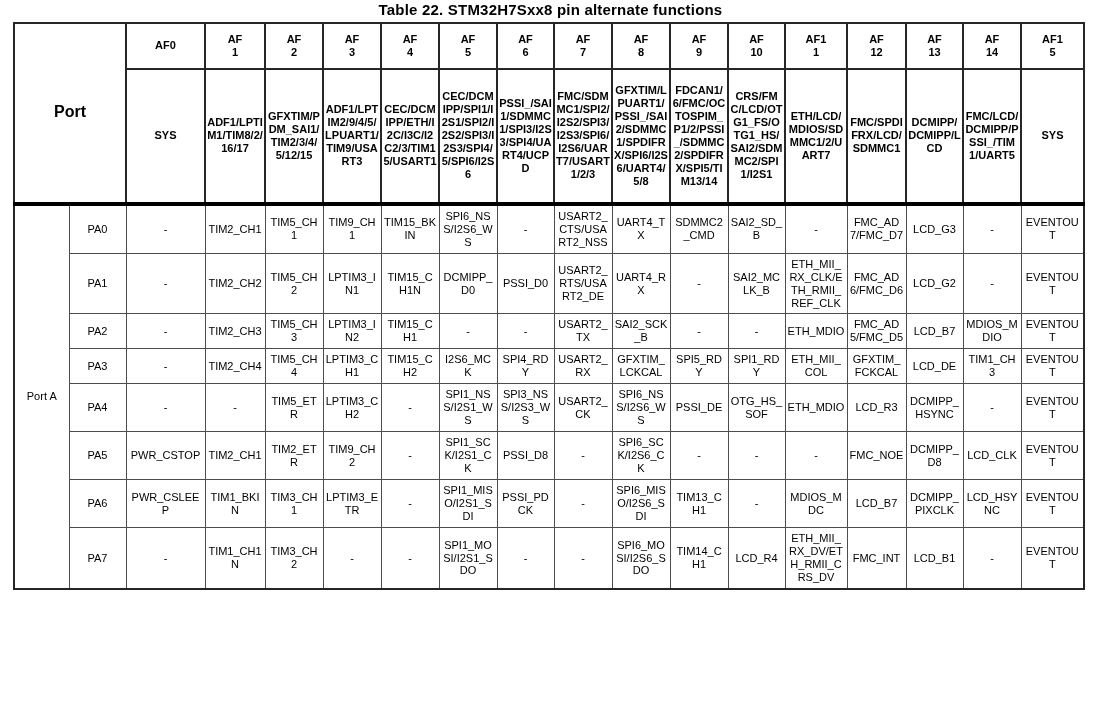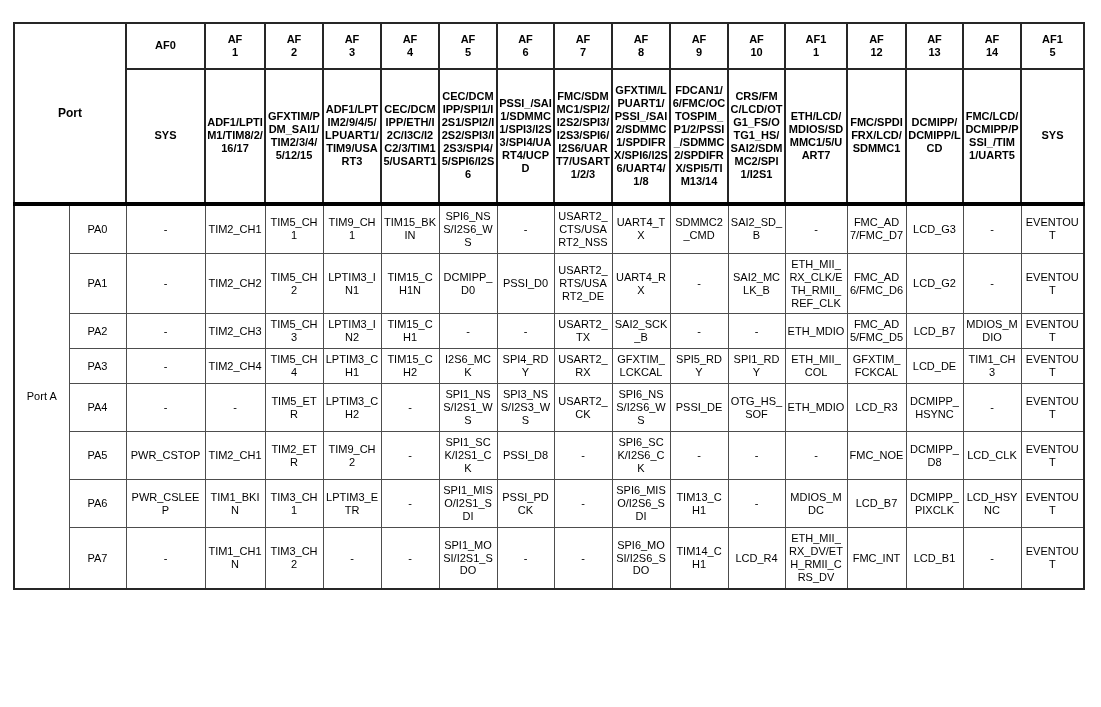--- a/index.html
+++ b/index.html
@@ -40,30 +40,31 @@
     padding: 4px 2px;
     word-break: break-all;
     overflow: hidden;
   }
   .af-table thead th {
     border: 2px solid #262626;
     font-weight: bold;
   }
   .af-table th.af-label { padding: 9px 19px; }
   .af-table th.af-desc  { padding: 14px 1px; }
-  .af-table th.port-header { font-size: 12px; margin-top: 13px; }
+  .af-table th.port-header { font-size: 16px; margin-top: 13px; }
   .af-table td { font-weight: normal; }
   
   .af-table tbody tr.first-row td { border-top: 4px solid #000000; }
   .af-table td.port-group { font-size: 11px; }
 </style>
 </head>
 <body>
 
 <div class="page">
+  <div class="title">Table 22. STM32H7Sxx8 pin alternate functions</div>
   <table class="af-table">
     <colgroup>
         <col style="width: 55px;">
         <col style="width: 57px;">
         <col style="width: 79px;">
         <col style="width: 60px;">
         <col style="width: 58px;">
         <col style="width: 58px;">
         <col style="width: 58px;">
         <col style="width: 58px;">
@@ -100,24 +101,24 @@
         </tr>
         <tr>
           <th class="af-desc">SYS</th>
           <th class="af-desc">ADF1/LPTIM1/TIM8/2/16/17</th>
           <th class="af-desc">GFXTIM/PDM_SAI1/TIM2/3/4/5/12/15</th>
           <th class="af-desc">ADF1/LPTIM2/9/4/5/LPUART1/TIM9/USART3</th>
           <th class="af-desc">CEC/DCMIPP/ETH/I2C/I3C/I2C2/3/TIM15/USART1</th>
           <th class="af-desc">CEC/DCMIPP/SPI1/I2S1/SPI2/I2S2/SPI3/I2S3/SPI4/5/SPI6/I2S6</th>
           <th class="af-desc">PSSI_/SAI1/SDMMC1/SPI3/I2S3/SPI4/UART4/UCPD</th>
           <th class="af-desc">FMC/SDMMC1/SPI2/I2S2/SPI3/I2S3/SPI6/I2S6/UART7/USART1/2/3</th>
-          <th class="af-desc">GFXTIM/LPUART1/PSSI_/SAI2/SDMMC1/SPDIFRX/SPI6/I2S6/UART4/1/8</th>
+          <th class="af-desc">GFXTIM/LPUART1/PSSI_/SAI2/SDMMC1/SPDIFRX/SPI6/I2S6/UART4/5/8</th>
           <th class="af-desc">FDCAN1/6/FMC/OCTOSPIM_P1/2/PSSI_/SDMMC2/SPDIFRX/SPI5/TIM13/14</th>
           <th class="af-desc">CRS/FMC/LCD/OTG1_FS/OTG1_HS/SAI2/SDMMC2/SPI1/I2S1</th>
-          <th class="af-desc">ETH/LCD/MDIOS/SDMMC1/5/UART7</th>
+          <th class="af-desc">ETH/LCD/MDIOS/SDMMC1/2/UART7</th>
           <th class="af-desc">FMC/SPDIFRX/LCD/SDMMC1</th>
           <th class="af-desc">DCMIPP/DCMIPP/LCD</th>
           <th class="af-desc">FMC/LCD/DCMIPP/PSSI_/TIM1/UART5</th>
           <th class="af-desc">SYS</th>
         </tr>
       </thead>
     <tbody>
         <tr class="first-row">
           <td class="port-group" rowspan="8">Port A</td>
           <td class="pin">PA0</td>

